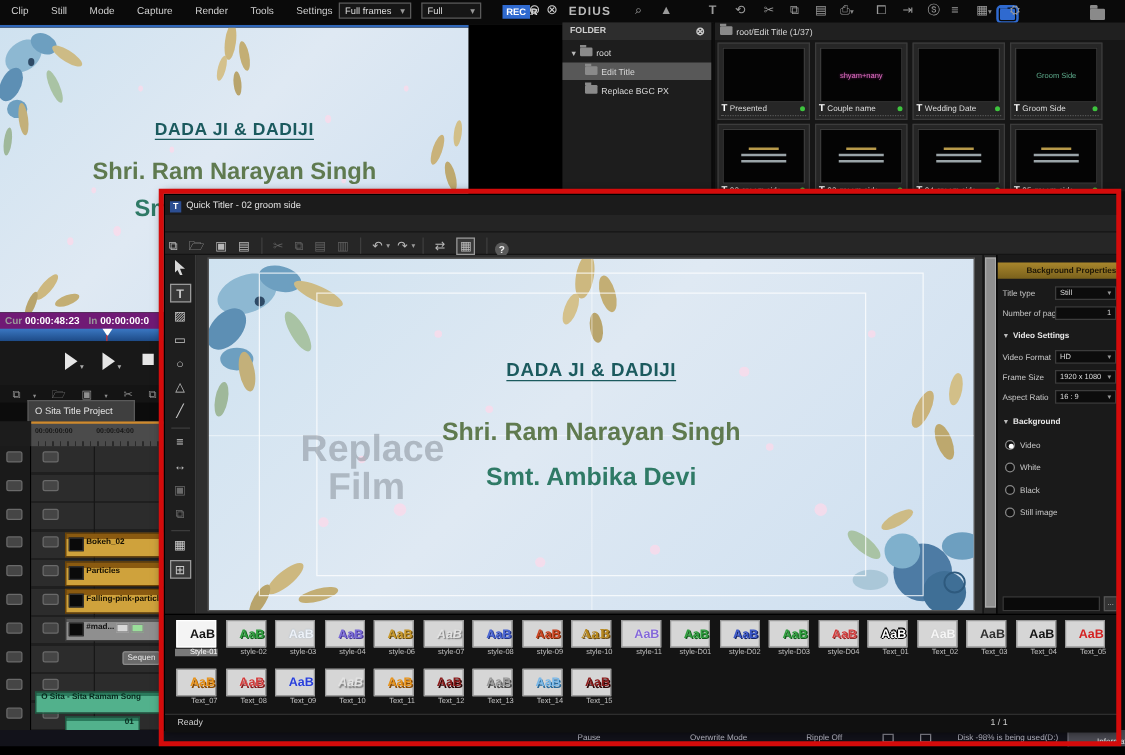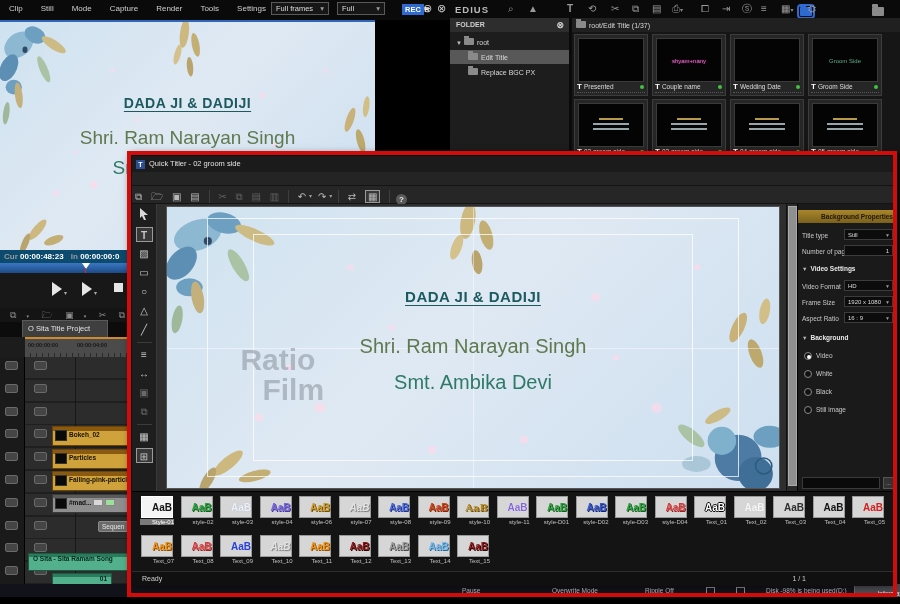--- a/index.html
+++ b/index.html
@@ -18,31 +18,31 @@
   .ticon{color:#9a9a9a;font-size:10px;line-height:12px;}
   .cssfolder{width:12px;height:9px;background:#8a8a8a;border-radius:1px;position:relative;display:inline-block;}
   .cssfolder:before{content:"";position:absolute;left:0;top:-3px;width:6px;height:3px;background:inherit;border-radius:1px 1px 0 0;}
   .cssfolder.blue{background:#2f6ad0;outline:2px solid #2f6ad0;outline-offset:1px;}
   
   #preview{left:0;top:20px;width:375px;height:230px;overflow:hidden;border-top:2px solid #2f66b8;}
   #preview-gap{left:375px;top:20px;width:75px;height:230px;background:#000;}
   
   .floral-card{position:absolute;background:linear-gradient(135deg,#cfe2f0 0%,#dfe9f3 45%,#cddff0 100%);overflow:hidden;}
   .fc-svg{position:absolute;left:0;top:0;width:100%;height:100%;}
-  .fc-line{position:absolute;left:0;width:100%;text-align:center;}
+  .fc-line{position:absolute;left:0;width:100%;text-align:center;font-weight:bold;}
   .fc-title{font-weight:bold;letter-spacing:.5px;text-decoration:underline;text-underline-offset:3px;color:#1b5a5e;}
   .fc-l2{color:#5f7a4f;}
   .fc-l3{color:#2f7a66;}
   .guide-rect{position:absolute;border:1px solid rgba(255,255,255,.75);}
   .cross-v{position:absolute;left:50%;top:0;width:1px;height:100%;background:rgba(255,255,255,.45);}
   .cross-h{position:absolute;top:50%;left:0;height:1px;width:100%;background:rgba(255,255,255,.45);}
   .watermark{position:absolute;left:12%;top:49%;color:#8a929c;opacity:.55;font-weight:bold;font-size:30px;line-height:30px;}
   .watermark div:last-child{padding-left:22px;}
   
-  #tc-bar{left:0;top:250px;width:157px;height:13px;background:#0c4a6e;color:#fff;font-size:8px;font-weight:bold;padding:2px 0 16px 4px;white-space:nowrap;}
+  #tc-bar{left:0;top:250px;width:157px;height:13px;background:#701a75;color:#fff;font-size:8px;font-weight:bold;padding:2px 0 16px 4px;white-space:nowrap;}
   #tc-bar .lbl{color:#9a9a9a;}
   #scrub{left:0;top:263px;width:131px;height:10px;background:linear-gradient(180deg,#3a77c2,#1d4a86);}
   #playhead{position:absolute;left:82px;top:0;width:0;height:0;border-left:4px solid transparent;border-right:4px solid transparent;border-top:6px solid #fff;}
   #playhead-line{position:absolute;left:85px;top:5px;width:1px;height:5px;background:#d03030;}
   #transport{left:0;top:273px;width:131px;height:35px;background:#181818;}
   .tr-play{position:absolute;top:9px;width:0;height:0;border-top:7px solid transparent;border-bottom:7px solid transparent;border-left:10px solid #e6e6e6;}
   .tr-car{position:absolute;top:16px;font-size:6px;color:#aaa;}
   .tr-stop{position:absolute;top:10px;width:9px;height:9px;background:#e6e6e6;}
   #mini-toolbar{left:0;top:308px;width:131px;height:14px;background:#141414;color:#8f8f8f;font-size:9px;}
   #mini-toolbar span{margin-left:10px;}
@@ -457,21 +457,21 @@
     <div id="qt-canvas-area">
       <div class="floral-card" style="left:9px;top:2px;width:614px;height:283px;border:1px solid #555;">
         <svg class="fc-svg" viewBox="0 0 600 280" preserveAspectRatio="none">
             <use href="#flora"></use>
           </svg>
         <div class="guide-rect" style="left:6.5%;top:4%;right:6.5%;bottom:4%;"></div>
         <div class="guide-rect" style="left:14%;top:9.5%;right:14%;bottom:9.5%;"></div>
         <div class="cross-v"></div>
         <div class="cross-h"></div>
         <div class="watermark">
-          <div>Ratio</div>
+          <div>Replace</div>
           <div>Film</div>
         </div>
         <div class="fc-line fc-title" style="top:29%;font-size:15px;">DADA JI &amp; DADIJI</div>
         <div class="fc-line fc-l2" style="top:45.5%;font-size:20px;">Shri. Ram Narayan Singh</div>
         <div class="fc-line fc-l3" style="top:58.5%;font-size:20px;">Smt. Ambika Devi</div>
       </div>
     </div>
     <div id="qt-vscroll">
         <div class="vthumb"></div>
       </div>

